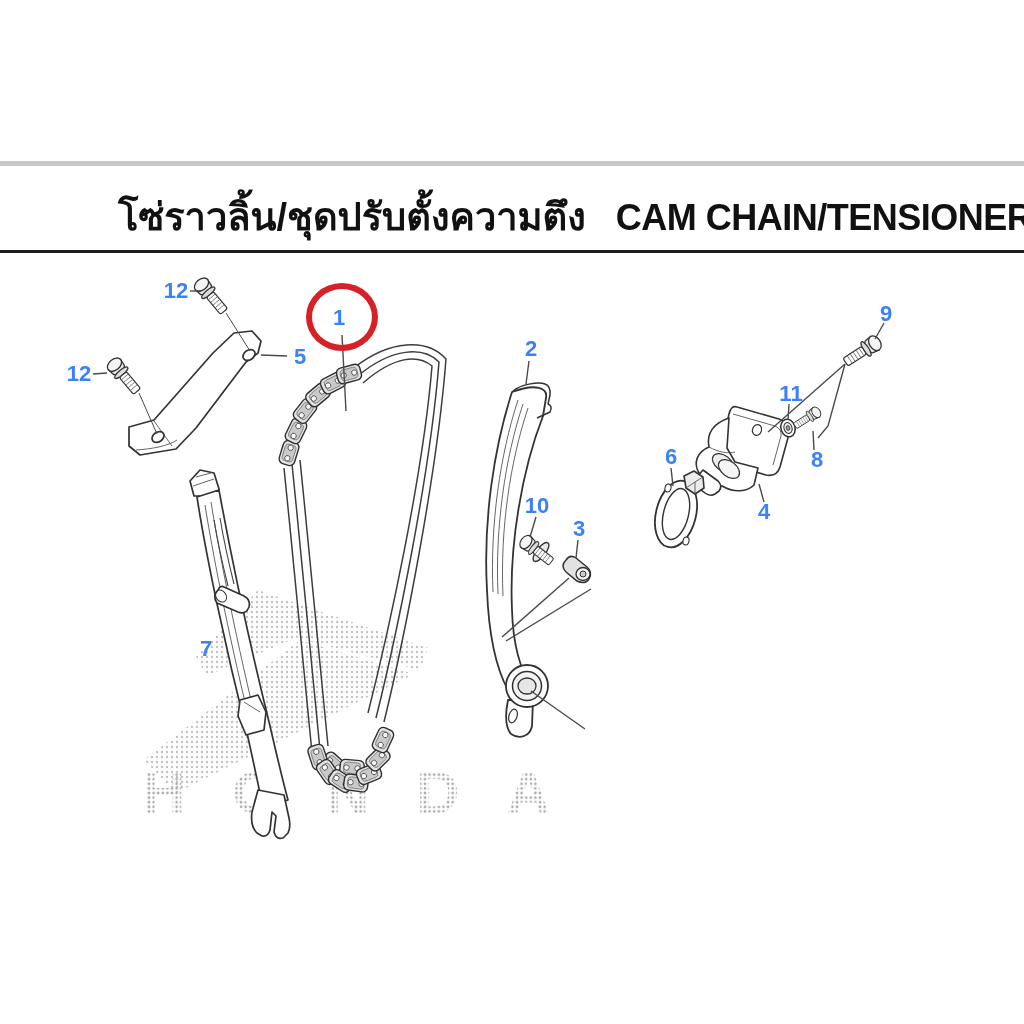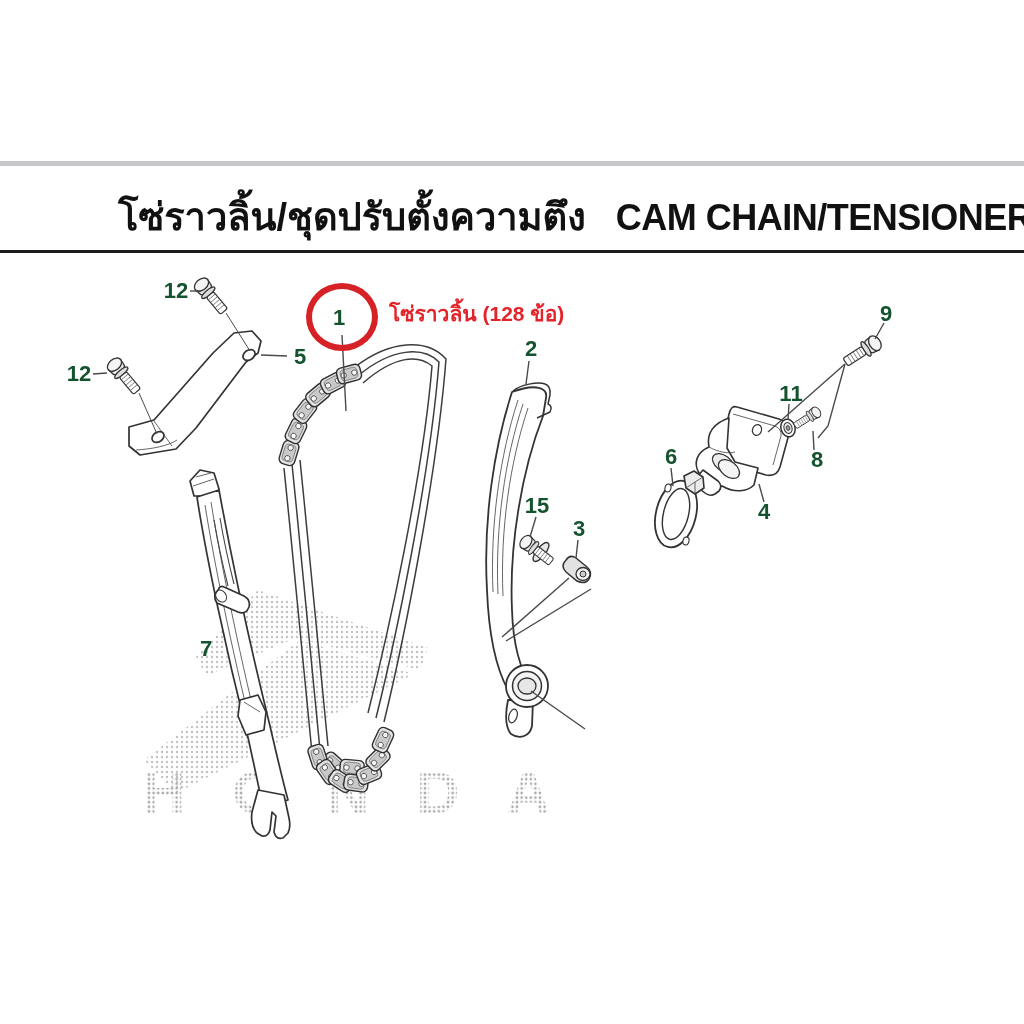--- a/index.html
+++ b/index.html
@@ -15,21 +15,21 @@
     position:absolute;left:118px;top:186px;margin:0;
     display:flex;align-items:baseline;gap:30px;
     color:#111;font-weight:700;white-space:nowrap;
   }
   .title .thai{font-size:38px;}
   .title .en{font-size:36px;letter-spacing:-0.5px;}
   .diagram{position:absolute;left:0;top:253px;width:1024px;height:771px;}
   .diagram svg{position:absolute;left:0;top:0;}
   .callout{
     position:absolute;transform:translate(-50%,-50%);
-    font-size:22px;font-weight:700;color:#14532d;line-height:1;
+    font-size:22px;font-weight:700;color:#3b82f6;line-height:1;
   }
   .highlight-circle{
     position:absolute;left:306px;top:30px;width:60px;height:56px;
     border:6px solid #d62127;border-radius:50%;
   }
   .red-note{
     position:absolute;left:389px;top:44px;
     font-size:21px;font-weight:700;color:#e3242b;white-space:nowrap;
   }
 </style>
@@ -202,28 +202,27 @@
     <path d="M884,323 L875,339"></path>
     <path d="M845,364 L768,432"></path>
     <path d="M845,364 L828,426 L818,438"></path>
     <path d="M789,404 L788,420"></path>
     <path d="M813,431 L814,450"></path>
   </g>
 </svg>
 
   <div class="highlight-circle"></div>
 
-  <div class="red-note">โซ่ราวลิ้น (128 ข้อ)</div>
 
   <div class="callout" style="left:176px;top:38px;">12</div>
   <div class="callout" style="left:79px;top:121px;">12</div>
   <div class="callout" style="left:300px;top:104px;">5</div>
   <div class="callout" style="left:339px;top:65px;">1</div>
   <div class="callout" style="left:531px;top:96px;">2</div>
   <div class="callout" style="left:886px;top:61px;">9</div>
   <div class="callout" style="left:791px;top:141px;text-align:center;">11</div>
   <div class="callout" style="left:817px;top:207px;">8</div>
   <div class="callout" style="left:764px;top:259px;">4</div>
   <div class="callout" style="left:671px;top:204px;">6</div>
-  <div class="callout" style="left:537px;top:253px;">15</div>
+  <div class="callout" style="left:537px;top:253px;">10</div>
   <div class="callout" style="left:579px;top:276px;">3</div>
   <div class="callout" style="left:206px;top:396px;">7</div>
 </div>
 
 </body></html>

